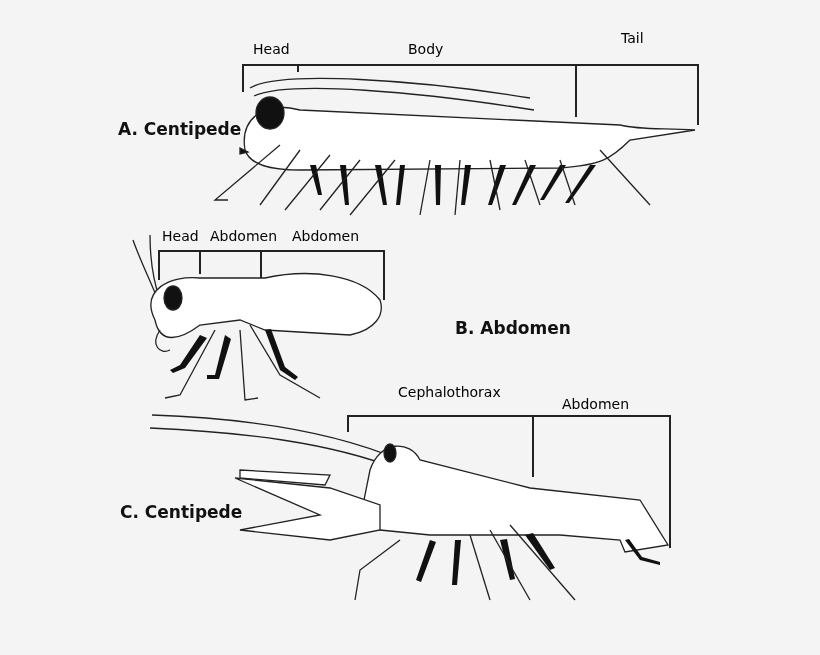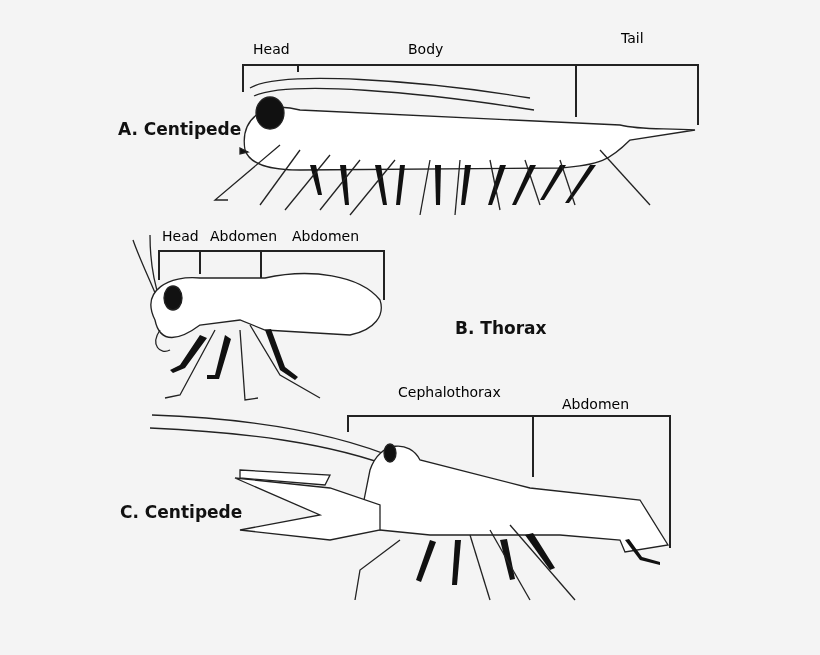--- a/index.html
+++ b/index.html
@@ -107,17 +107,17 @@
 </svg>
 
 <div class="lbl" style="left:253px;top:41px;">Head</div>
 <div class="lbl" style="left:408px;top:41px;">Body</div>
 <div class="lbl" style="left:621px;top:30px;">Tail</div>
 <div class="title" style="left:118px;top:119px;text-align:center;">A. Centipede</div>
 
 <div class="lbl" style="left:162px;top:228px;">Head</div>
 <div class="lbl" style="left:210px;top:228px;">Abdomen</div>
 <div class="lbl" style="left:292px;top:228px;">Abdomen</div>
-<div class="title" style="left:455px;top:318px;">B. Thorax</div>
+<div class="title" style="left:455px;top:318px;">B. Abdomen</div>
 
 <div class="lbl" style="left:398px;top:384px;">Cephalothorax</div>
 <div class="lbl" style="left:562px;top:396px;">Abdomen</div>
 <div class="title" style="left:120px;top:502px;">C. Centipede</div>
 
 </body></html>

